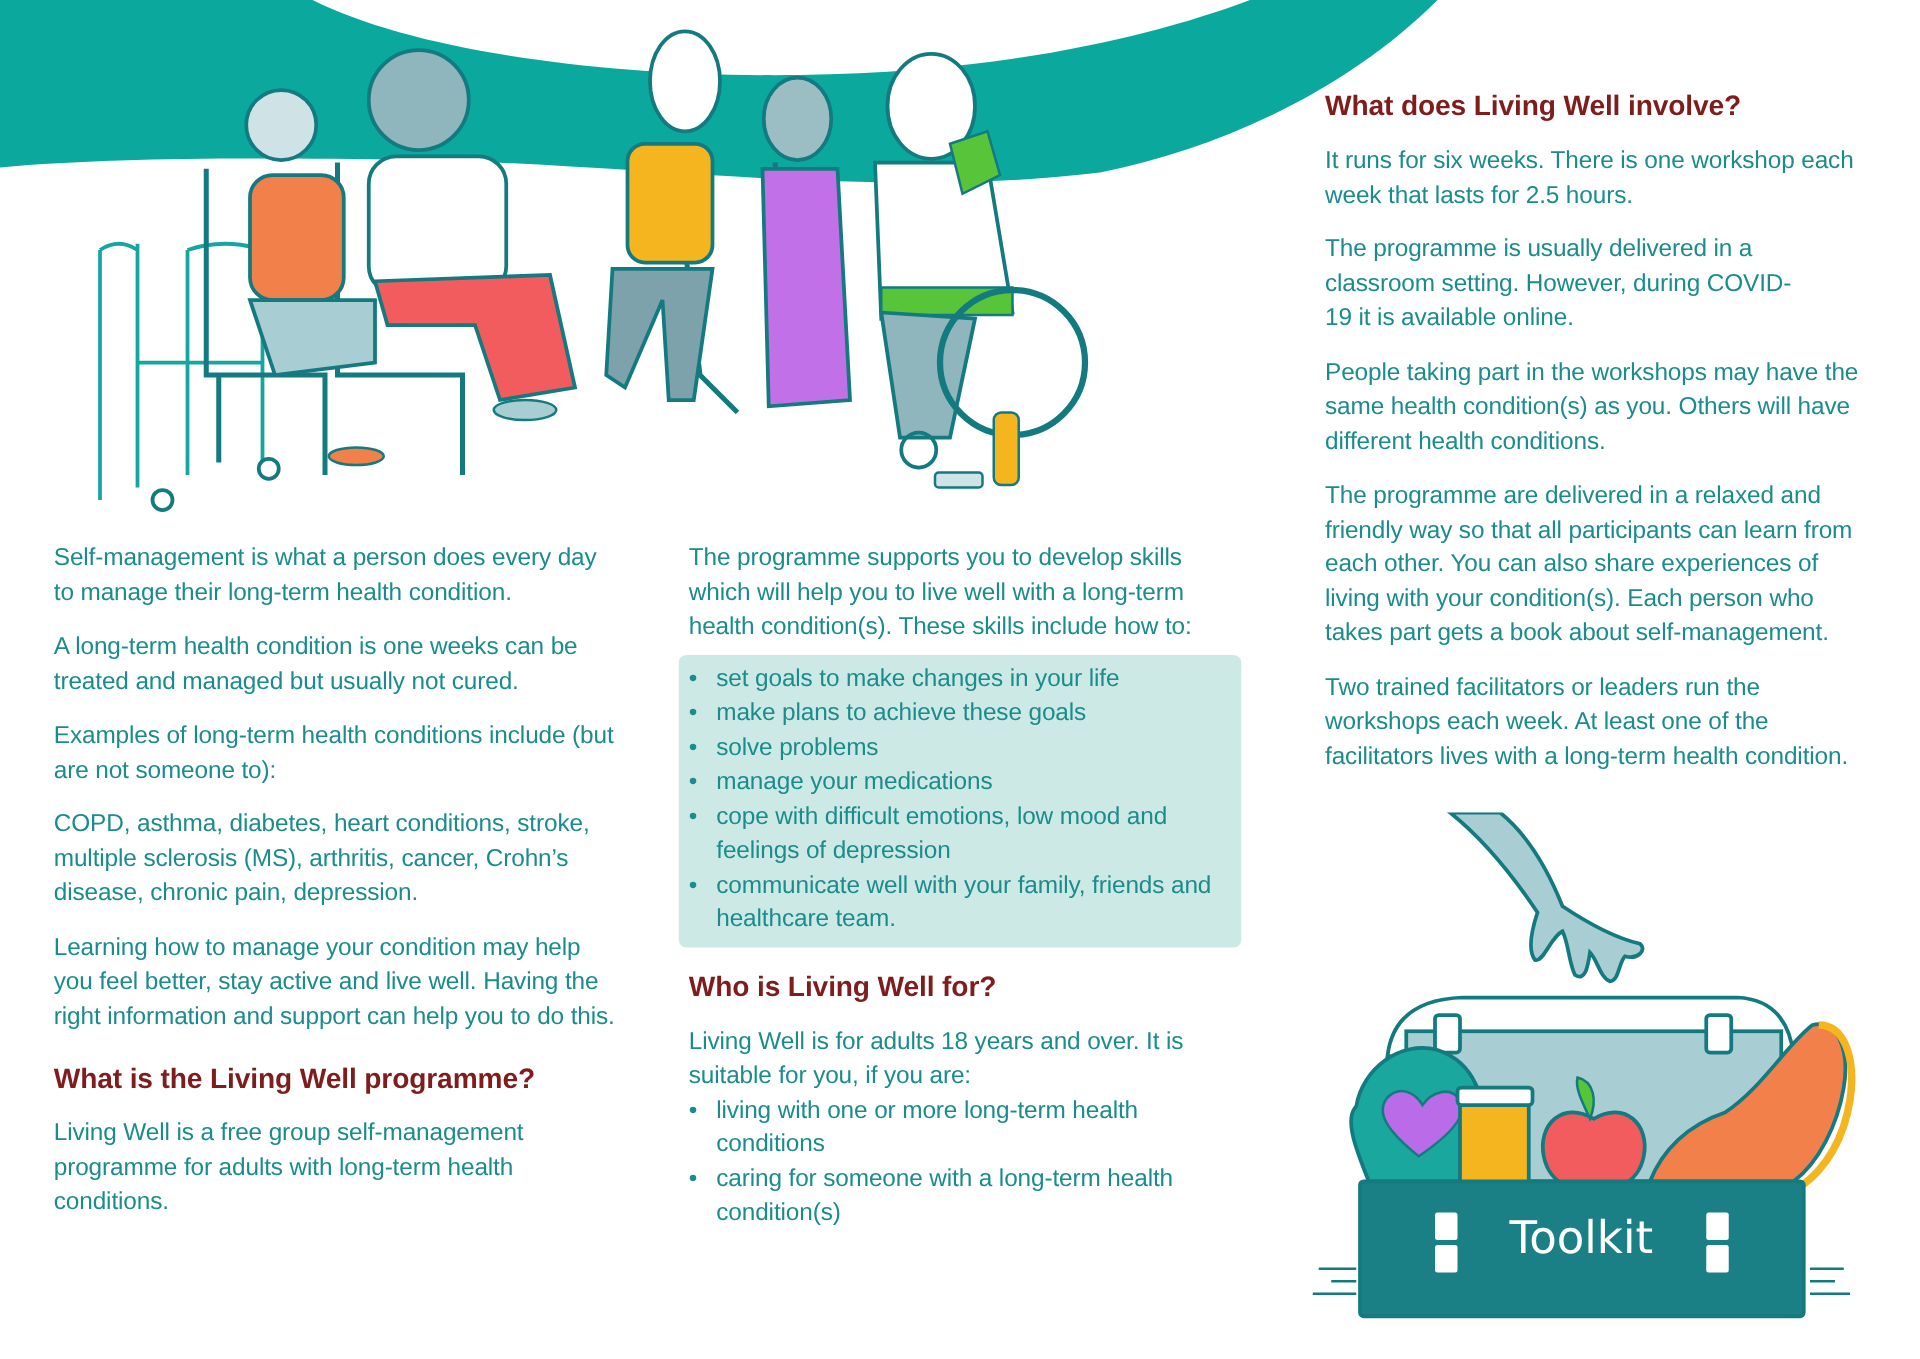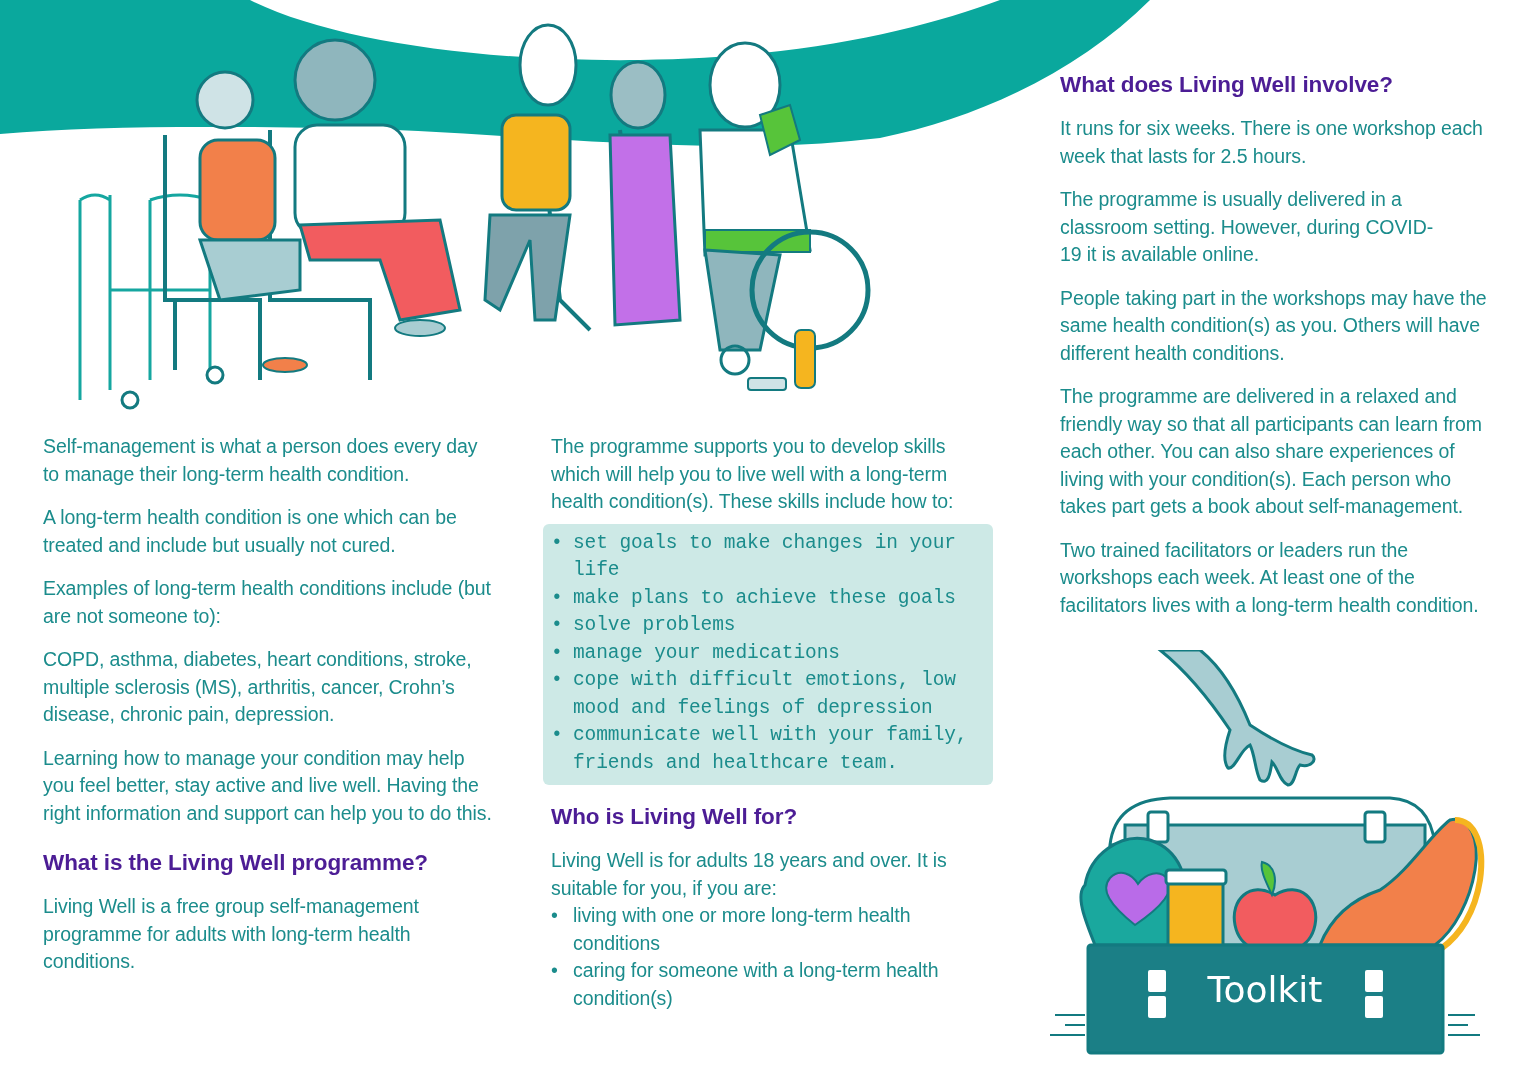--- a/index.html
+++ b/index.html
@@ -2,25 +2,25 @@
 <html><head>
 <meta charset="utf-8">
 <style>
   html, body { margin:0; padding:0; }
   body { width:1536px; height:1087px; position:relative; overflow:hidden; background:#ffffff;
     font-family:"Liberation Sans", sans-serif; color:#1b8c8c; }
   .wave { position:absolute; left:0; top:0; width:1536px; height:420px; }
   .illus { position:absolute; left:0; top:0; }
   .col { position:absolute; font-size:19.5px; line-height:27.5px; letter-spacing:-0.1px; }
   .col p { margin:16px 0 11px 0; }
-  .col h2 { margin:0 0 10px 0; font-size:22.5px; line-height:28px; font-weight:bold; color:#4c1d95; }
+  .col h2 { margin:0 0 10px 0; font-size:22.5px; line-height:28px; font-weight:bold; color:#7f1d1d; }
   .col1 { left:43px; top:417px; width:450px; }
   .col2 { left:551px; top:417px; width:445px; }
   .col3 { left:1060px; top:71px; width:440px; }
-  .box { background:#cde9e6; border-radius:6px; margin:8px 0 18px -8px; padding:6px 8px 8px 8px; width:434px;font-family:Liberation Mono, monospace; }
+  .box { background:#cde9e6; border-radius:6px; margin:8px 0 18px -8px; padding:6px 8px 8px 8px; width:434px; }
   ul { list-style:none; margin:0; padding:0; }
   ul li { position:relative; padding-left:22px; }
   ul li::before { content:"•"; position:absolute; left:0; top:0; }
   .italic { font-style:italic; text-align:center; margin-top:10px !important; }
   .toolkit { position:absolute; left:1050px; top:650px; }
 </style>
 </head>
 <body>
 
 <svg class="wave" viewBox="0 0 1536 420" width="1536" height="420">
@@ -63,21 +63,21 @@
   <rect x="705" y="230" width="105" height="22" fill="#57c43a" stroke="#137a80" stroke-width="2"></rect>
   <path d="M705,250 L780,255 L760,350 L720,350 Z" fill="#8fb6bd" stroke="#137a80" stroke-width="3"></path>
   <circle cx="810" cy="290" r="58" fill="none" stroke="#137a80" stroke-width="5"></circle>
   <circle cx="735" cy="360" r="14" fill="none" stroke="#137a80" stroke-width="3"></circle>
   <rect x="795" y="330" width="20" height="58" rx="6" fill="#f5b51f" stroke="#137a80" stroke-width="2"></rect>
   <rect x="748" y="378" width="38" height="12" rx="3" fill="#cfe3e6" stroke="#137a80" stroke-width="2"></rect>
 </svg>
 
 <div class="col col1">
   <p>Self-management is what a person does every day to manage their long-term health condition.</p>
-  <p>A long-term health condition is one which can be treated and include but usually not cured.</p>
+  <p>A long-term health condition is one weeks can be treated and managed but usually not cured.</p>
   <p>Examples of long-term health conditions include (but are not someone to):</p>
   <p>COPD, asthma, diabetes, heart conditions, stroke, multiple sclerosis (MS), arthritis, cancer, Crohn’s disease, chronic pain, depression.</p>
   <p style="margin-bottom:22px;">Learning how to manage your condition may help you feel better, stay active and live well. Having the right information and support can help you to do this.</p>
   <h2>What is the Living Well programme?</h2>
   <p>Living Well is a free group self-management programme for adults with long-term health conditions.</p>
 </div>
 
 <div class="col col2">
   <p style="margin-bottom:0;">The programme supports you to develop skills which will help you to live well with a long-term health condition(s). These skills include how to:</p>
   <div class="box">

